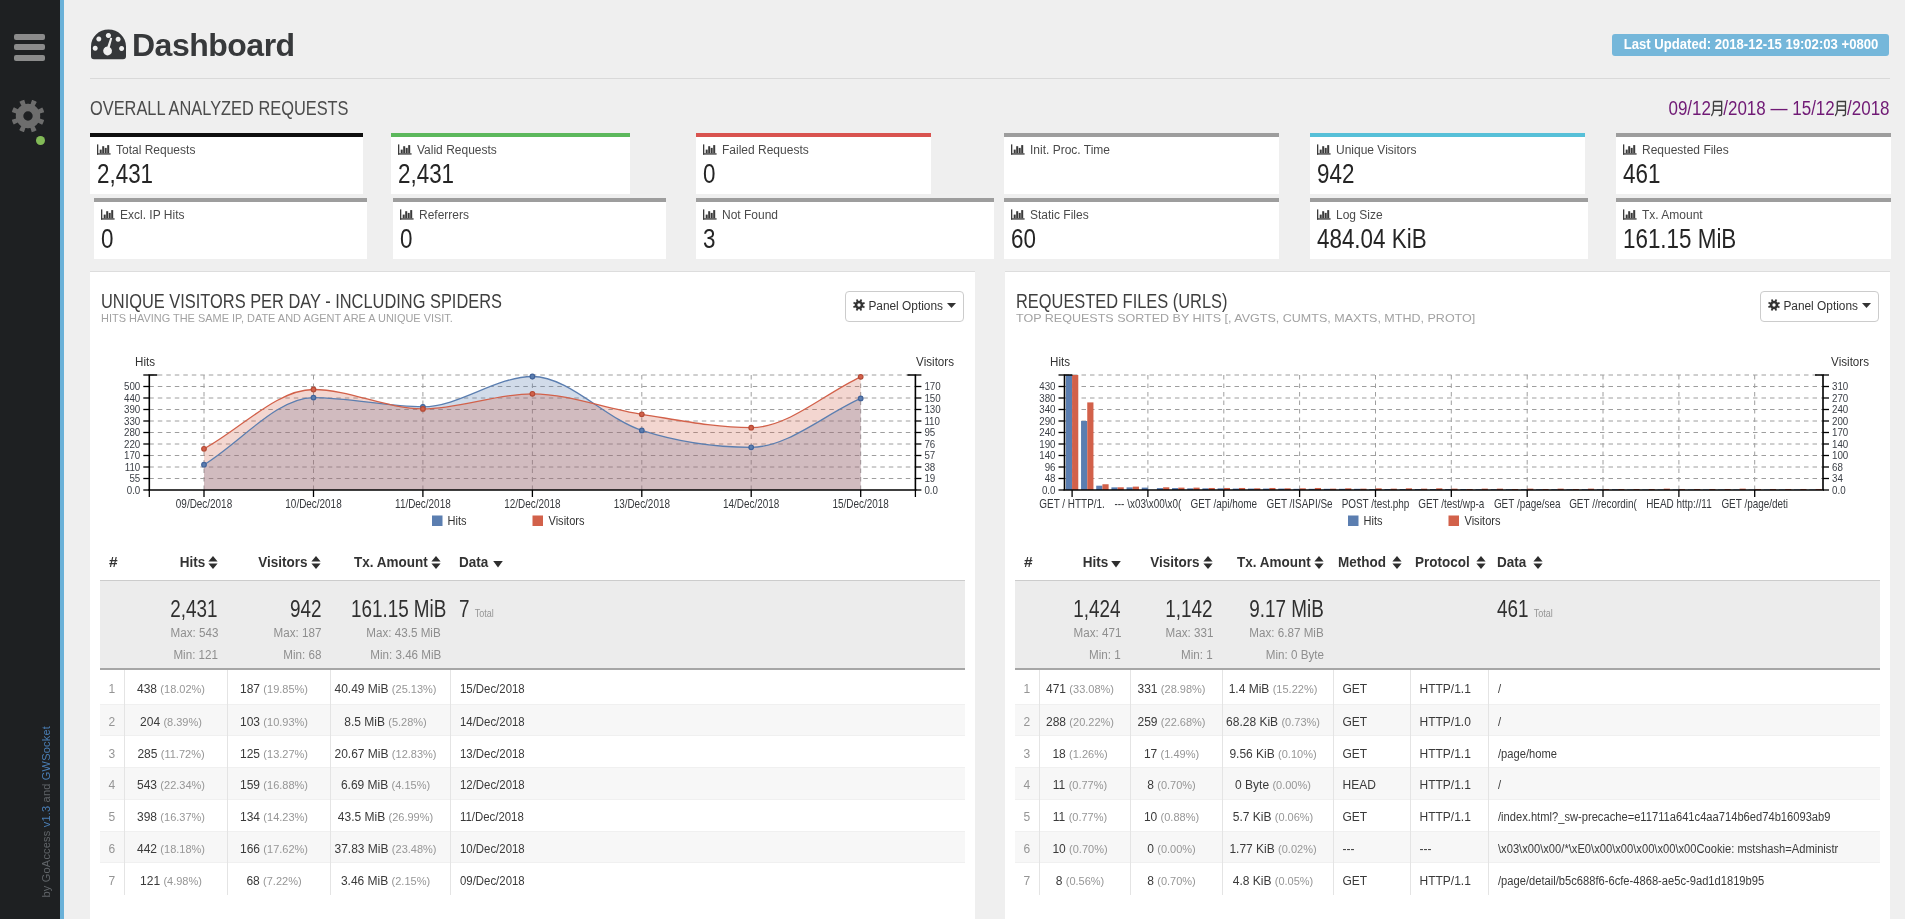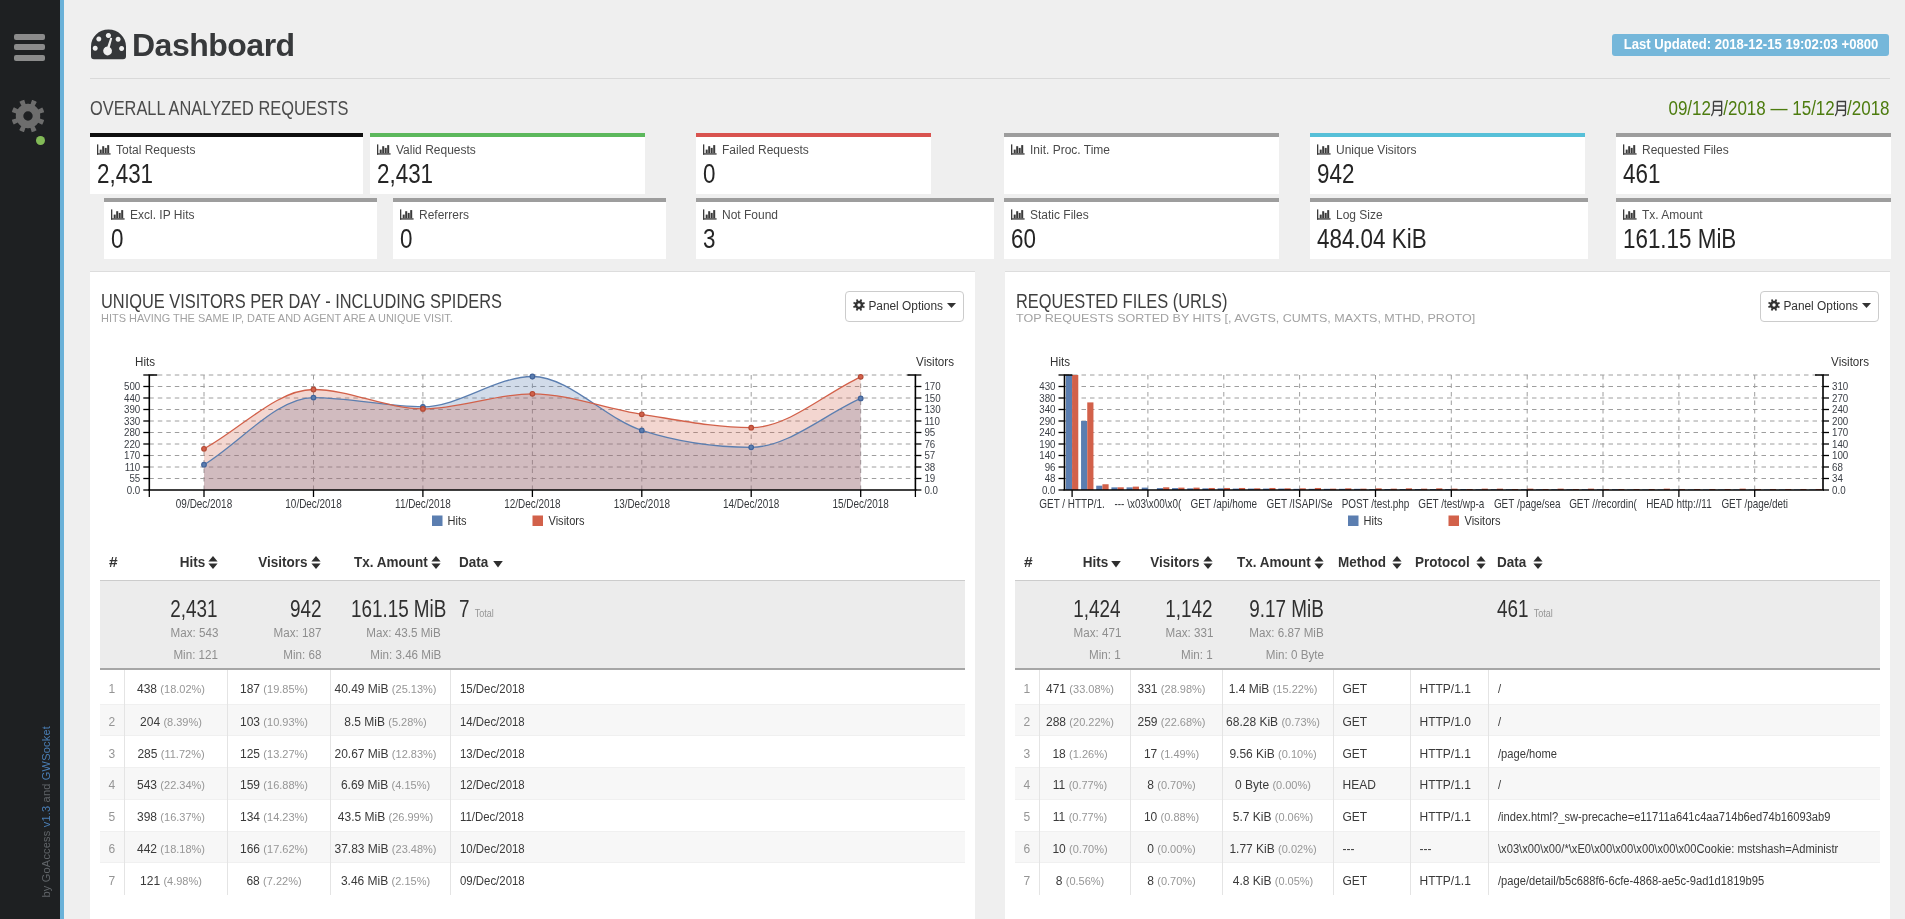--- a/index.html
+++ b/index.html
@@ -15,21 +15,21 @@
 #gdot { position:absolute; left:36px; top:136px; width:9px; height:9px; border-radius:50%; background:#82ba57; }
 #byline { position:absolute; left:40px; bottom:22px; width:16px; color:#606468; font-size:11px;
   transform:rotate(180deg); writing-mode:vertical-rl; white-space:nowrap; letter-spacing:0.2px; }
 #byline a { color:#4a7eb5; text-decoration:none; }
 #logo { position:absolute; left:90px; top:29px; }
 #title { position:absolute; left:132px; top:27px; font-size:32px; font-weight:bold; color:#37393b; letter-spacing:-0.5px; }
 #badge { position:absolute; left:1612px; top:34px; width:277px; height:21.5px; background:#75b7da; border-radius:3px;
   color:#fff; font-weight:bold; font-size:14px; text-align:center; line-height:21px; }
 #hr1 { position:absolute; left:90px; top:78px; width:1800px; height:1px; background:#d9d9d9; }
 #sect { position:absolute; left:90px; top:97px; font-size:19.5px; color:#4c4c4c; }
-#daterange { position:absolute; right:15px; top:97px; font-size:19.5px; color:#4d7c0f; }
+#daterange { position:absolute; right:15px; top:97px; font-size:19.5px; color:#701a75; }
 .yue { vertical-align:-2px; margin:0 -1px; }
 .card { position:absolute; height:61px; background:#fff; border-top:4px solid #000; padding:6px 8px 0 7px; }
 .clabel { font-size:12.5px; color:#4a4a4a; height:15px; white-space:nowrap; }
 .ci { vertical-align:-1px; margin-right:2px; }
 .cnum { font-size:28px; color:#252525; margin-top:0px; letter-spacing:0; }
 .panel { position:absolute; top:271px; width:885px; height:648px; background:#fff; border-top:1px solid #ddd; }
 .ptitle { position:absolute; left:10.5px; top:17px; font-size:20.5px; color:#3f3f3f; }
 .psub { position:absolute; left:10.5px; top:40px; font-size:11.5px; color:#a2a2a2; }
 .pbtn { position:absolute; top:19px; width:119px; height:31px; background:#fff; border:1px solid #ccc; border-radius:4px;
   font-size:12px; color:#333; text-align:center; line-height:29px; white-space:nowrap; }
@@ -106,21 +106,21 @@
           <rect x="0" y="0.4" width="1.3" height="10.2"></rect>
           <rect x="0" y="9.3" width="13.6" height="1.3"></rect>
           <rect x="2.7" y="5.6" width="2" height="3.7"></rect>
           <rect x="5.2" y="2.2" width="2" height="7.1"></rect>
           <rect x="7.7" y="3.9" width="2" height="5.4"></rect>
           <rect x="10.2" y="1.1" width="2" height="8.2"></rect>
         </g>
       </svg> <span class="sx" style="--s:.96">Total Requests</span></div>
 <div class="cnum"><span class="sx" style="--s:.8">2,431</span></div>
   </div>
-<div class="card" style="left:370px;top:133px;width:275px;border-top-color:#5cb85c">
+<div class="card" style="left:391px;top:133px;width:239px;border-top-color:#5cb85c">
 <div class="clabel"><svg class="ci" width="14" height="11" viewBox="0 0 14 11">
         <g fill="#3a3a3a">
           <rect x="0" y="0.4" width="1.3" height="10.2"></rect>
           <rect x="0" y="9.3" width="13.6" height="1.3"></rect>
           <rect x="2.7" y="5.6" width="2" height="3.7"></rect>
           <rect x="5.2" y="2.2" width="2" height="7.1"></rect>
           <rect x="7.7" y="3.9" width="2" height="5.4"></rect>
           <rect x="10.2" y="1.1" width="2" height="8.2"></rect>
         </g>
       </svg> <span class="sx" style="--s:.96">Valid Requests</span></div>
@@ -170,21 +170,21 @@
           <rect x="0" y="0.4" width="1.3" height="10.2"></rect>
           <rect x="0" y="9.3" width="13.6" height="1.3"></rect>
           <rect x="2.7" y="5.6" width="2" height="3.7"></rect>
           <rect x="5.2" y="2.2" width="2" height="7.1"></rect>
           <rect x="7.7" y="3.9" width="2" height="5.4"></rect>
           <rect x="10.2" y="1.1" width="2" height="8.2"></rect>
         </g>
       </svg> <span class="sx" style="--s:.96">Requested Files</span></div>
 <div class="cnum"><span class="sx" style="--s:.8">461</span></div>
   </div>
-<div class="card" style="left:104px;top:198px;width:273px;border-top-color:#9d9d9d">
+<div class="card" style="left:94px;top:198px;width:273px;border-top-color:#9d9d9d">
 <div class="clabel"><svg class="ci" width="14" height="11" viewBox="0 0 14 11">
         <g fill="#3a3a3a">
           <rect x="0" y="0.4" width="1.3" height="10.2"></rect>
           <rect x="0" y="9.3" width="13.6" height="1.3"></rect>
           <rect x="2.7" y="5.6" width="2" height="3.7"></rect>
           <rect x="5.2" y="2.2" width="2" height="7.1"></rect>
           <rect x="7.7" y="3.9" width="2" height="5.4"></rect>
           <rect x="10.2" y="1.1" width="2" height="8.2"></rect>
         </g>
       </svg> <span class="sx" style="--s:.96">Excl. IP Hits</span></div>

